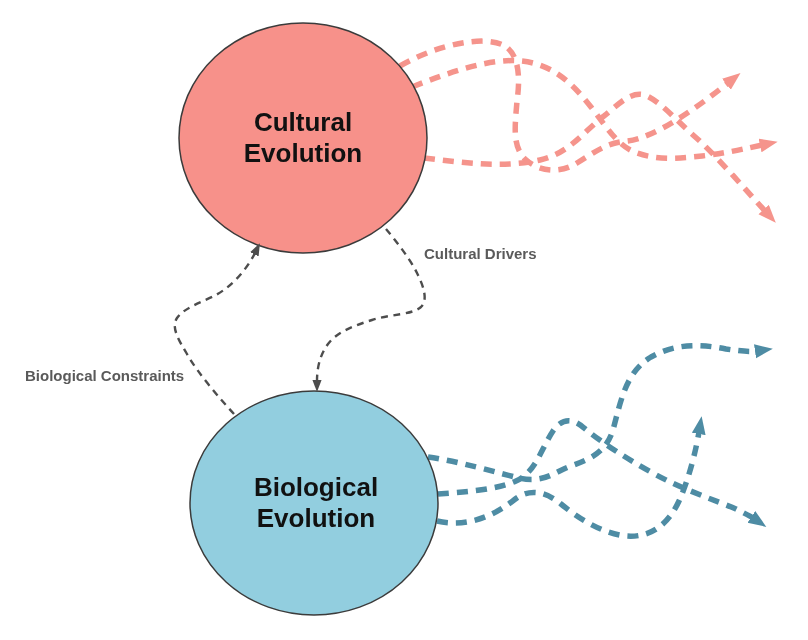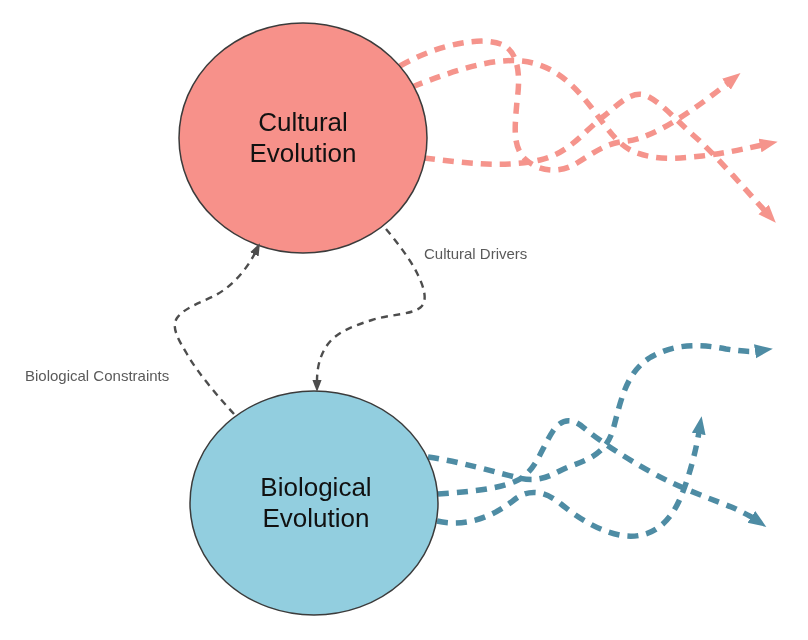--- a/index.html
+++ b/index.html
@@ -2,20 +2,21 @@
 <html><head>
 <meta charset="utf-8">
 <style>
   html, body { margin: 0; padding: 0; background: #ffffff; }
   .stage {
     position: relative;
     width: 804px;
     height: 640px;
     background: #ffffff;
     overflow: hidden;
+    font-weight: bold;
   }
   svg text {
     font-family: "Liberation Sans", "DejaVu Sans", sans-serif;
   }
   .node-label { font-size: 26px; }
   .edge-label { font-size: 15px; }
   .traj { fill: none; stroke-width: 5.5; stroke-dasharray: 11 8; }
   .flow  { fill: none; stroke-width: 2.4; stroke-dasharray: 7 5.5; }
   .node-ellipse { stroke-width: 1.5; }
 </style>

